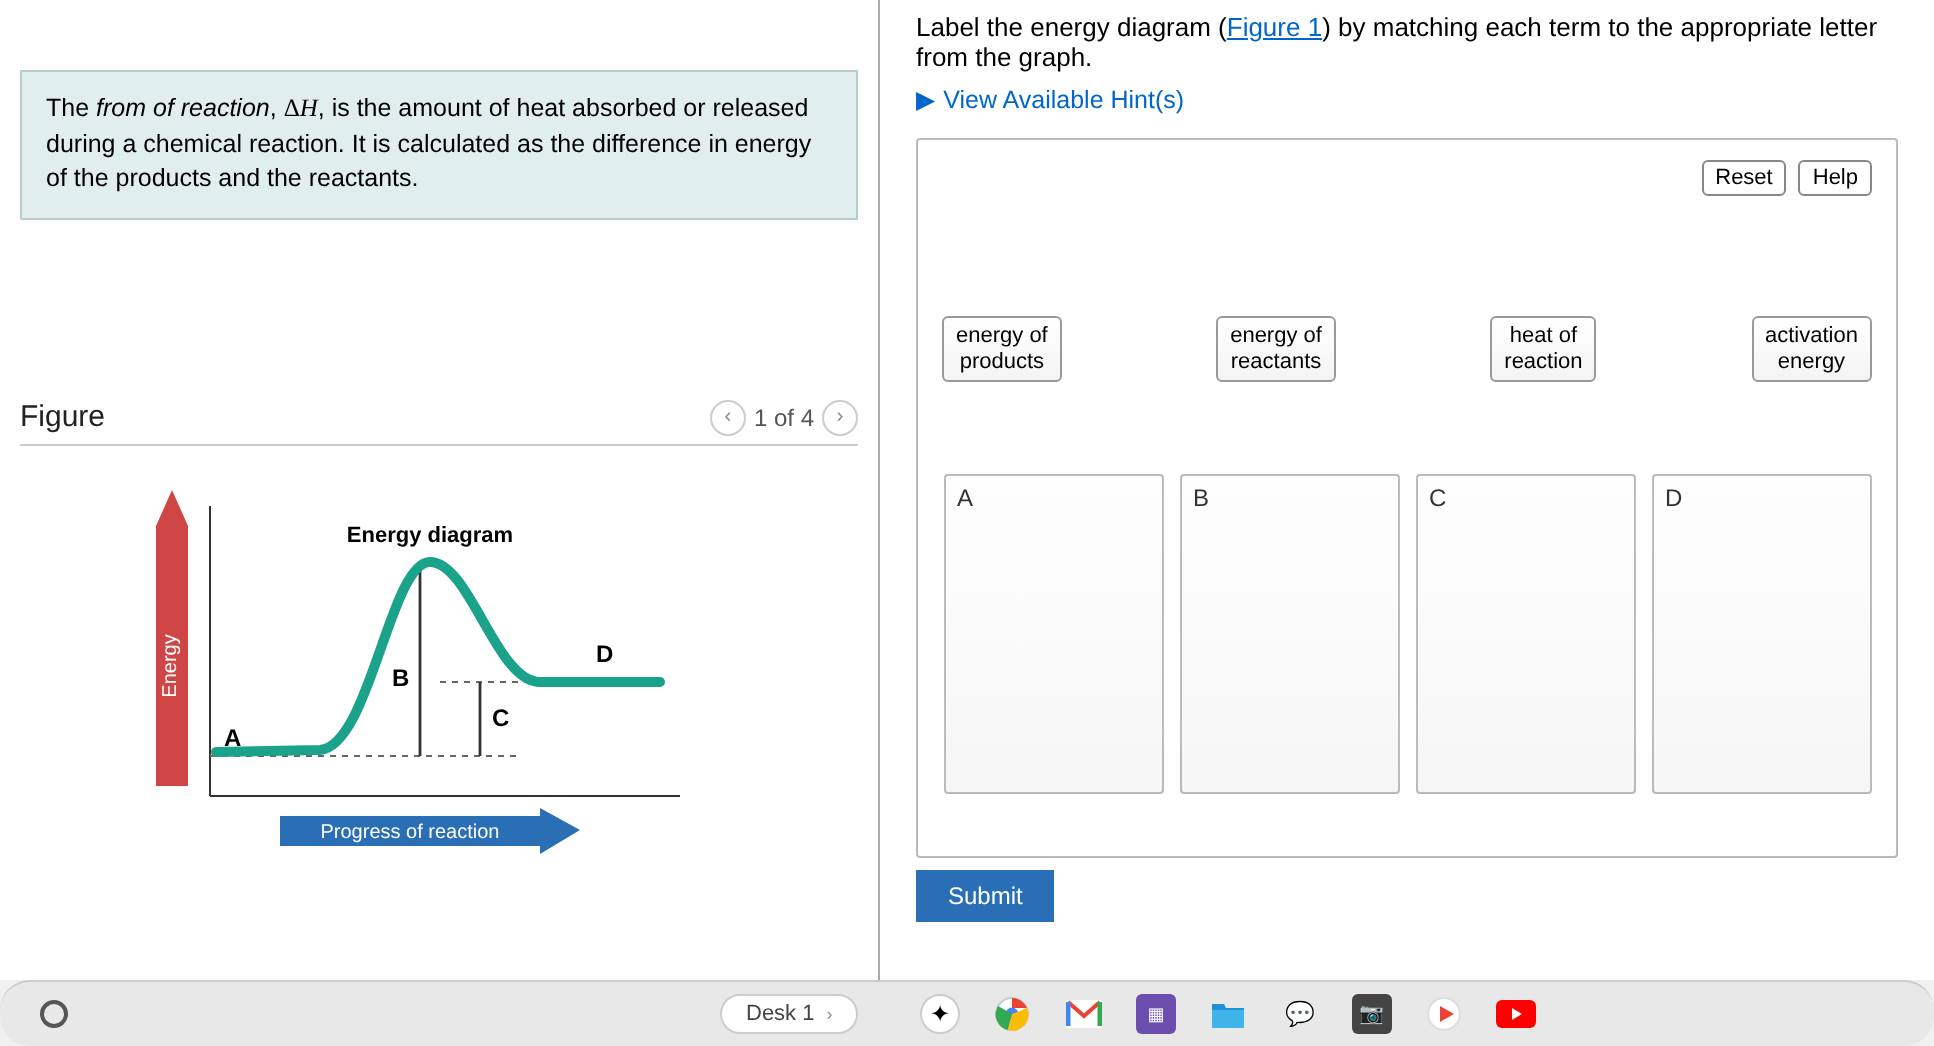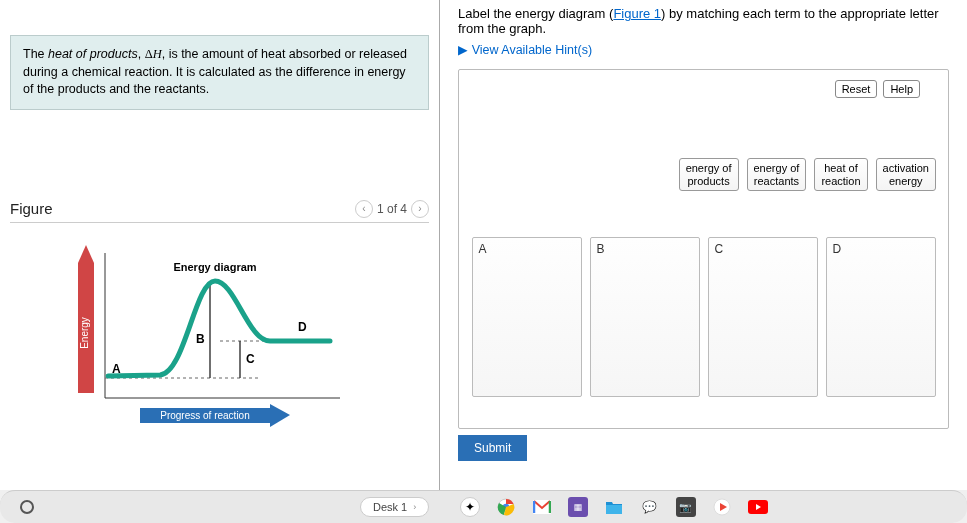--- a/index.html
+++ b/index.html
@@ -50,26 +50,26 @@
     .instruction .link { color: #0066cc; text-decoration: underline; cursor: pointer; }
     .drag-instruction { font-size: 12.5px; font-weight: bold; margin-bottom: 8px; }
     .hint-toggle { color: #0066cc; font-size: 12.5px; cursor: pointer; display: flex; align-items: center; gap: 4px; margin-bottom: 12px; }
     .activity-box {
       border: 1px solid #bbb;
       border-radius: 2px;
       padding: 10px 12px;
       height: 360px;
       position: relative;
     }
-    .box-controls { position: absolute; top: 10px; right: 28px; display: flex; gap: 6px; }
+    .box-controls { position: absolute; top: 10px; right: 12px; display: flex; gap: 6px; }
     .small-btn {
       border: 1px solid #888; border-radius: 3px;
       padding: 2px 6px; font-size: 11px; background: #fff; cursor: pointer;
     }
-    .drag-pool { display: flex; gap: 8px; justify-content: flex-end; margin-top: 78px; }
+    .drag-pool { display: flex; gap: 8px; justify-content: space-between; margin-top: 78px; }
     .drag-item {
       border: 1px solid #999; border-radius: 3px;
       padding: 3px 6px; font-size: 11px; text-align: center;
       background: linear-gradient(#fff,#f4f4f4);
       cursor: move; line-height: 1.15;
     }
     .bins-row { display: flex; gap: 8px; justify-content: center; margin-top: 46px; }
     .bin {
       width: 110px; height: 160px;
       border: 1px solid #bbb;
@@ -99,21 +99,21 @@
     }
     .tb-icons { position: absolute; left: 460px; display: flex; gap: 16px; align-items: center; }
     .tb-icon { width: 20px; height: 20px; border-radius: 4px; display:flex; align-items:center; justify-content:center; font-size:12px; }
   </style>
 </head>
 <body>
 
 <div class="container">
   <div class="left-panel">
     <div class="info-box">
-      The <i>heat of products</i>, <span class="delta">Δ<i>H</i></span>, is the amount of heat absorbed or released during a chemical reaction. It is calculated as the difference in energy of the products and the reactants.
+      The <i>from of reaction</i>, <span class="delta">Δ<i>H</i></span>, is the amount of heat absorbed or released during a chemical reaction. It is calculated as the difference in energy of the products and the reactants.
     </div>
 
     <div class="figure-section">
       <div class="figure-header">
         <span class="figure-title">Figure</span>
         <div class="figure-nav">
           <span class="nav-btn">‹</span>
           <span>1 of 4</span>
           <span class="nav-btn">›</span>
         </div>

